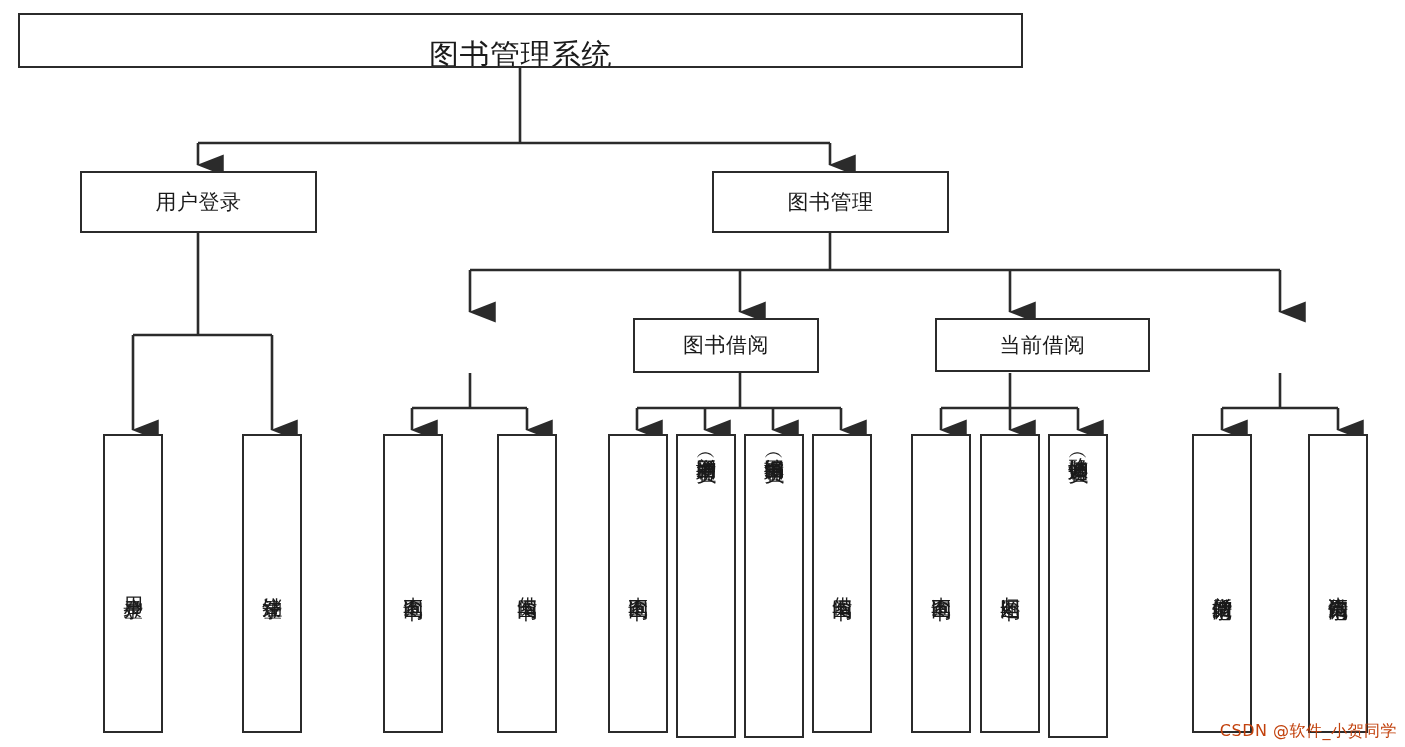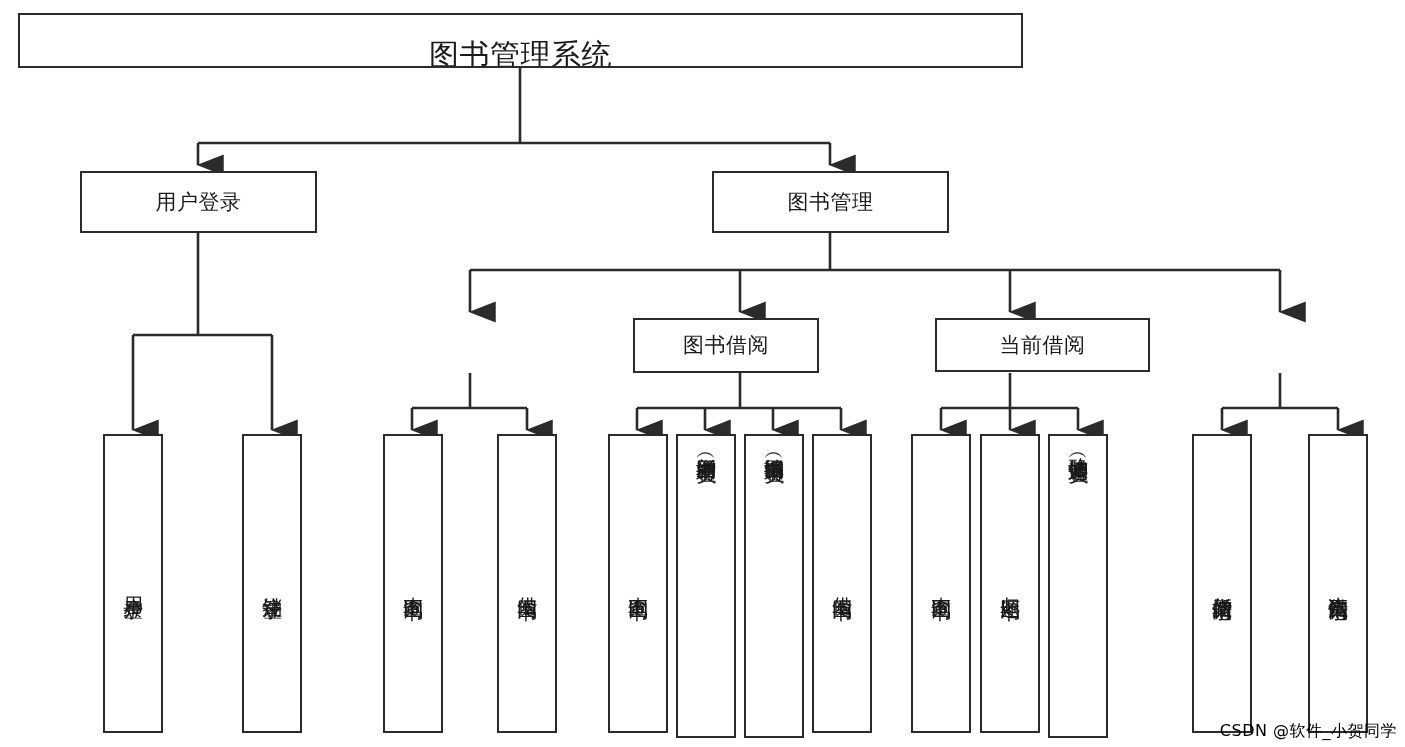--- a/index.html
+++ b/index.html
@@ -72,21 +72,21 @@
   }
   .node.v.center {
     align-items: center;
     padding-top: 0;
   }
   #watermark {
     position: absolute;
     right: 8px;
     bottom: 5px;
     font-size: 16px;
-    color: #000000;
+    color: #c2410c;
     letter-spacing: 0.5px;
     white-space: nowrap;
     user-select: none;
   }
 </style>
 </head>
 <body>
 
 <div id="canvas">
 

